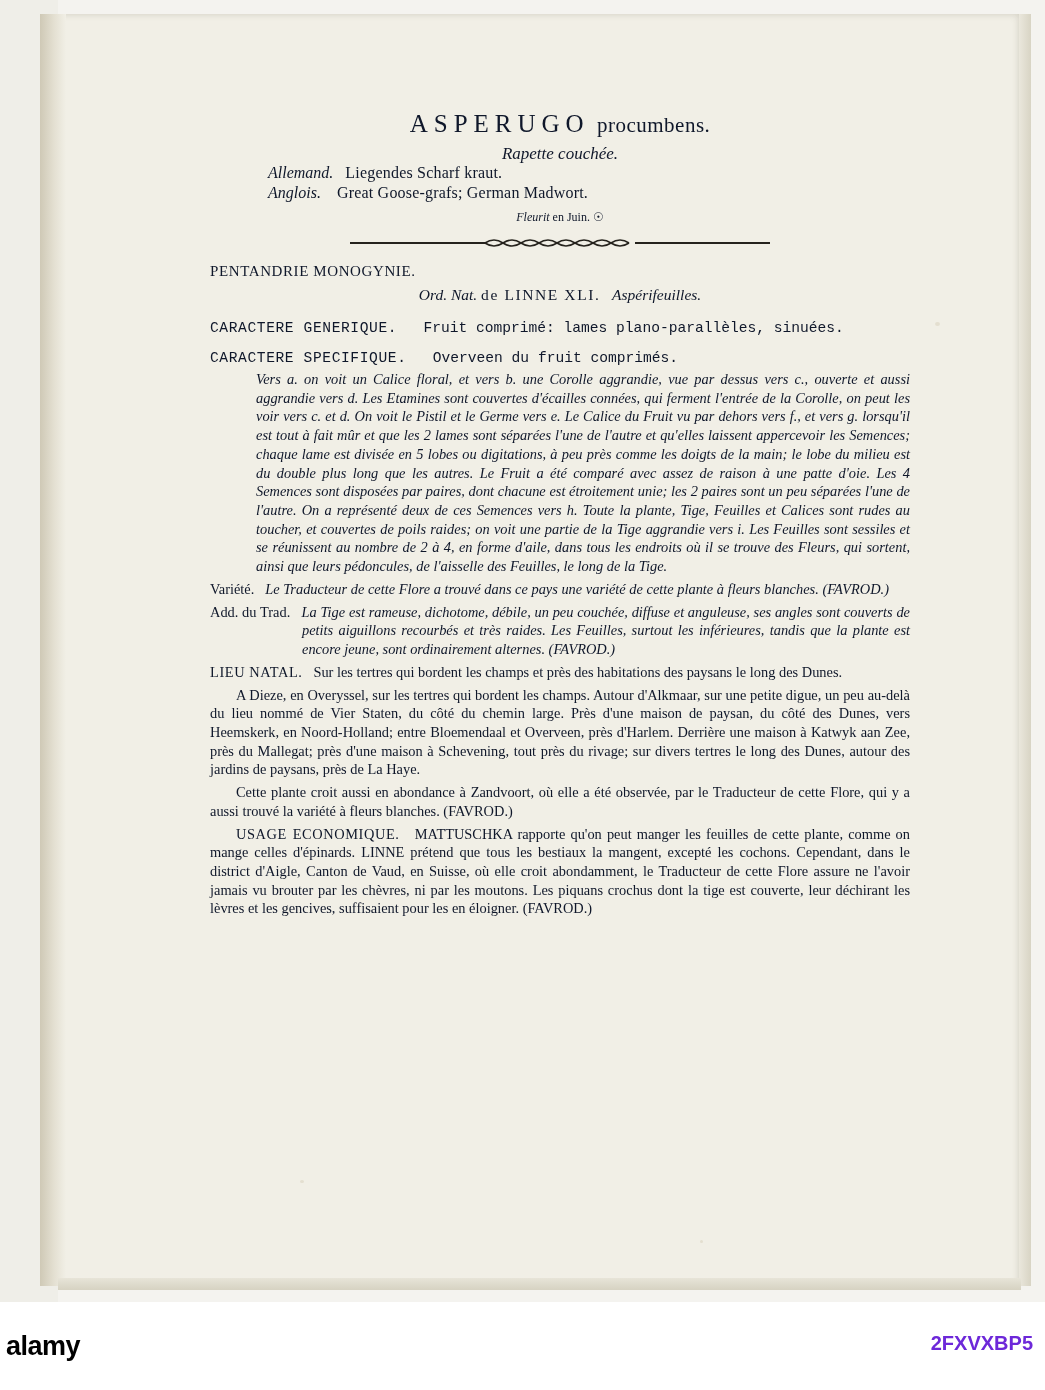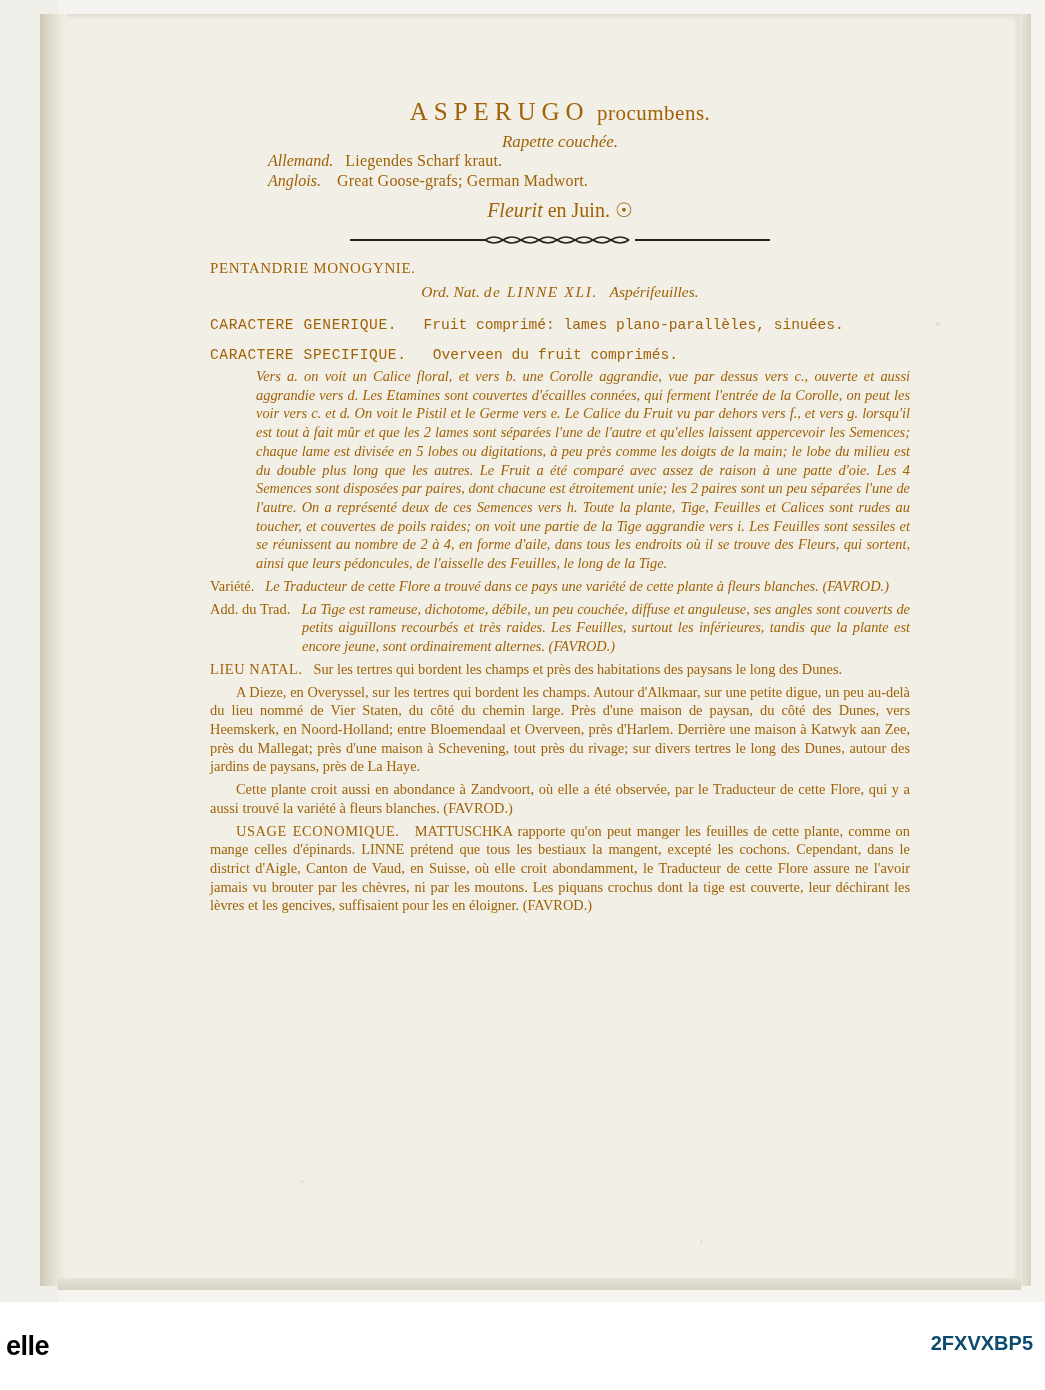--- a/index.html
+++ b/index.html
@@ -47,21 +47,21 @@
     font-family: "Liberation Sans", sans-serif;
     font-size: 12.5px;
     color: #111111;
     line-height: 1.15;
     max-width: 790px;
   }
   #alamy-id {
     font-family: "Liberation Sans", sans-serif;
     font-size: 20px;
     font-weight: bold;
-    color: #0c4a6e;
+    color: #6d28d9;
     position: absolute;
     right: 12px;
     top: 30px;
   }
 
   
   #page-sheet {
     position: absolute;
     left: 58px;
     top: 14px;
@@ -92,23 +92,23 @@
     position: absolute;
     left: 58px; top: 1278px;
     width: 963px; height: 12px;
     background: linear-gradient(to bottom,#e7e4d8,#d6d2c2);
   }
 
   
   #text-column {
     position: absolute;
     left: 210px;
-    top: 98px;
+    top: 110px;
     width: 700px;
-    color: #a16207;
+    color: #0f172a;
   }
 
   .title {
     text-align: center;
     font-size: 25px;
     letter-spacing: 1px;
     margin-bottom: 6px;
   }
   .title .genus { letter-spacing: 6px; }
   .title .species { letter-spacing: 0.5px; font-size: 21px; }
@@ -124,21 +124,21 @@
     margin: 0 0 2px 0;
     padding-left: 58px;
   }
   .lang-line .lang-name {
     font-style: italic;
   }
   .lang-line .lang-val { letter-spacing: 0.2px; }
 
   .fleurit {
     text-align: center;
-    font-size: 20px;
+    font-size: 12px;
     margin-top: 8px;
   }
   .fleurit .it { font-style: italic; }
 
   .rule {
     text-align: center;
     margin: 12px 0 14px 0;
     height: 12px;
     position: relative;
   }
@@ -148,21 +148,21 @@
     font-size: 15px;
     letter-spacing: 1.2px;
     margin-bottom: 6px;
   }
   .order-line {
     text-align: center;
     font-size: 15.5px;
     margin-bottom: 16px;
   }
   .order-line .it { }
-  .order-line .sp { letter-spacing: 1.6px; font-style: italic; }
+  .order-line .sp { letter-spacing: 1.6px; }
 
   .char-line {
     font-size: 14.6px;
     margin: 14px 0 1px 0;
     padding-left: 14px;
     text-indent: -14px;
     font-family: Liberation Mono, monospace;
   }
   .smallcap { font-variant: small-caps; letter-spacing: 0.6px; }
 
@@ -302,15 +302,15 @@
     <div class="para roman-para">
       <span class="smallcap">USAGE ECONOMIQUE.</span>
       &nbsp;
       <span>MATTUSCHKA rapporte qu'on peut manger les feuilles de cette plante, comme on mange celles d'épinards. LINNE prétend que tous les bestiaux la mangent, excepté les cochons. Cependant, dans le district d'Aigle, Canton de Vaud, en Suisse, où elle croit abondamment, le Traducteur de cette Flore assure ne l'avoir jamais vu brouter par les chèvres, ni par les moutons. Les piquans crochus dont la tige est couverte, leur déchirant les lèvres et les gencives, suffisaient pour les en éloigner. (FAVROD.)</span>
     </div>
 
   </div>
 </div>
 
 <div id="alamy-bar">
-  <div id="alamy-logo">elle</div>
+  <div id="alamy-logo">alamy</div>
   <div id="alamy-id">2FXVXBP5</div>
 </div>
 
 </body></html>

